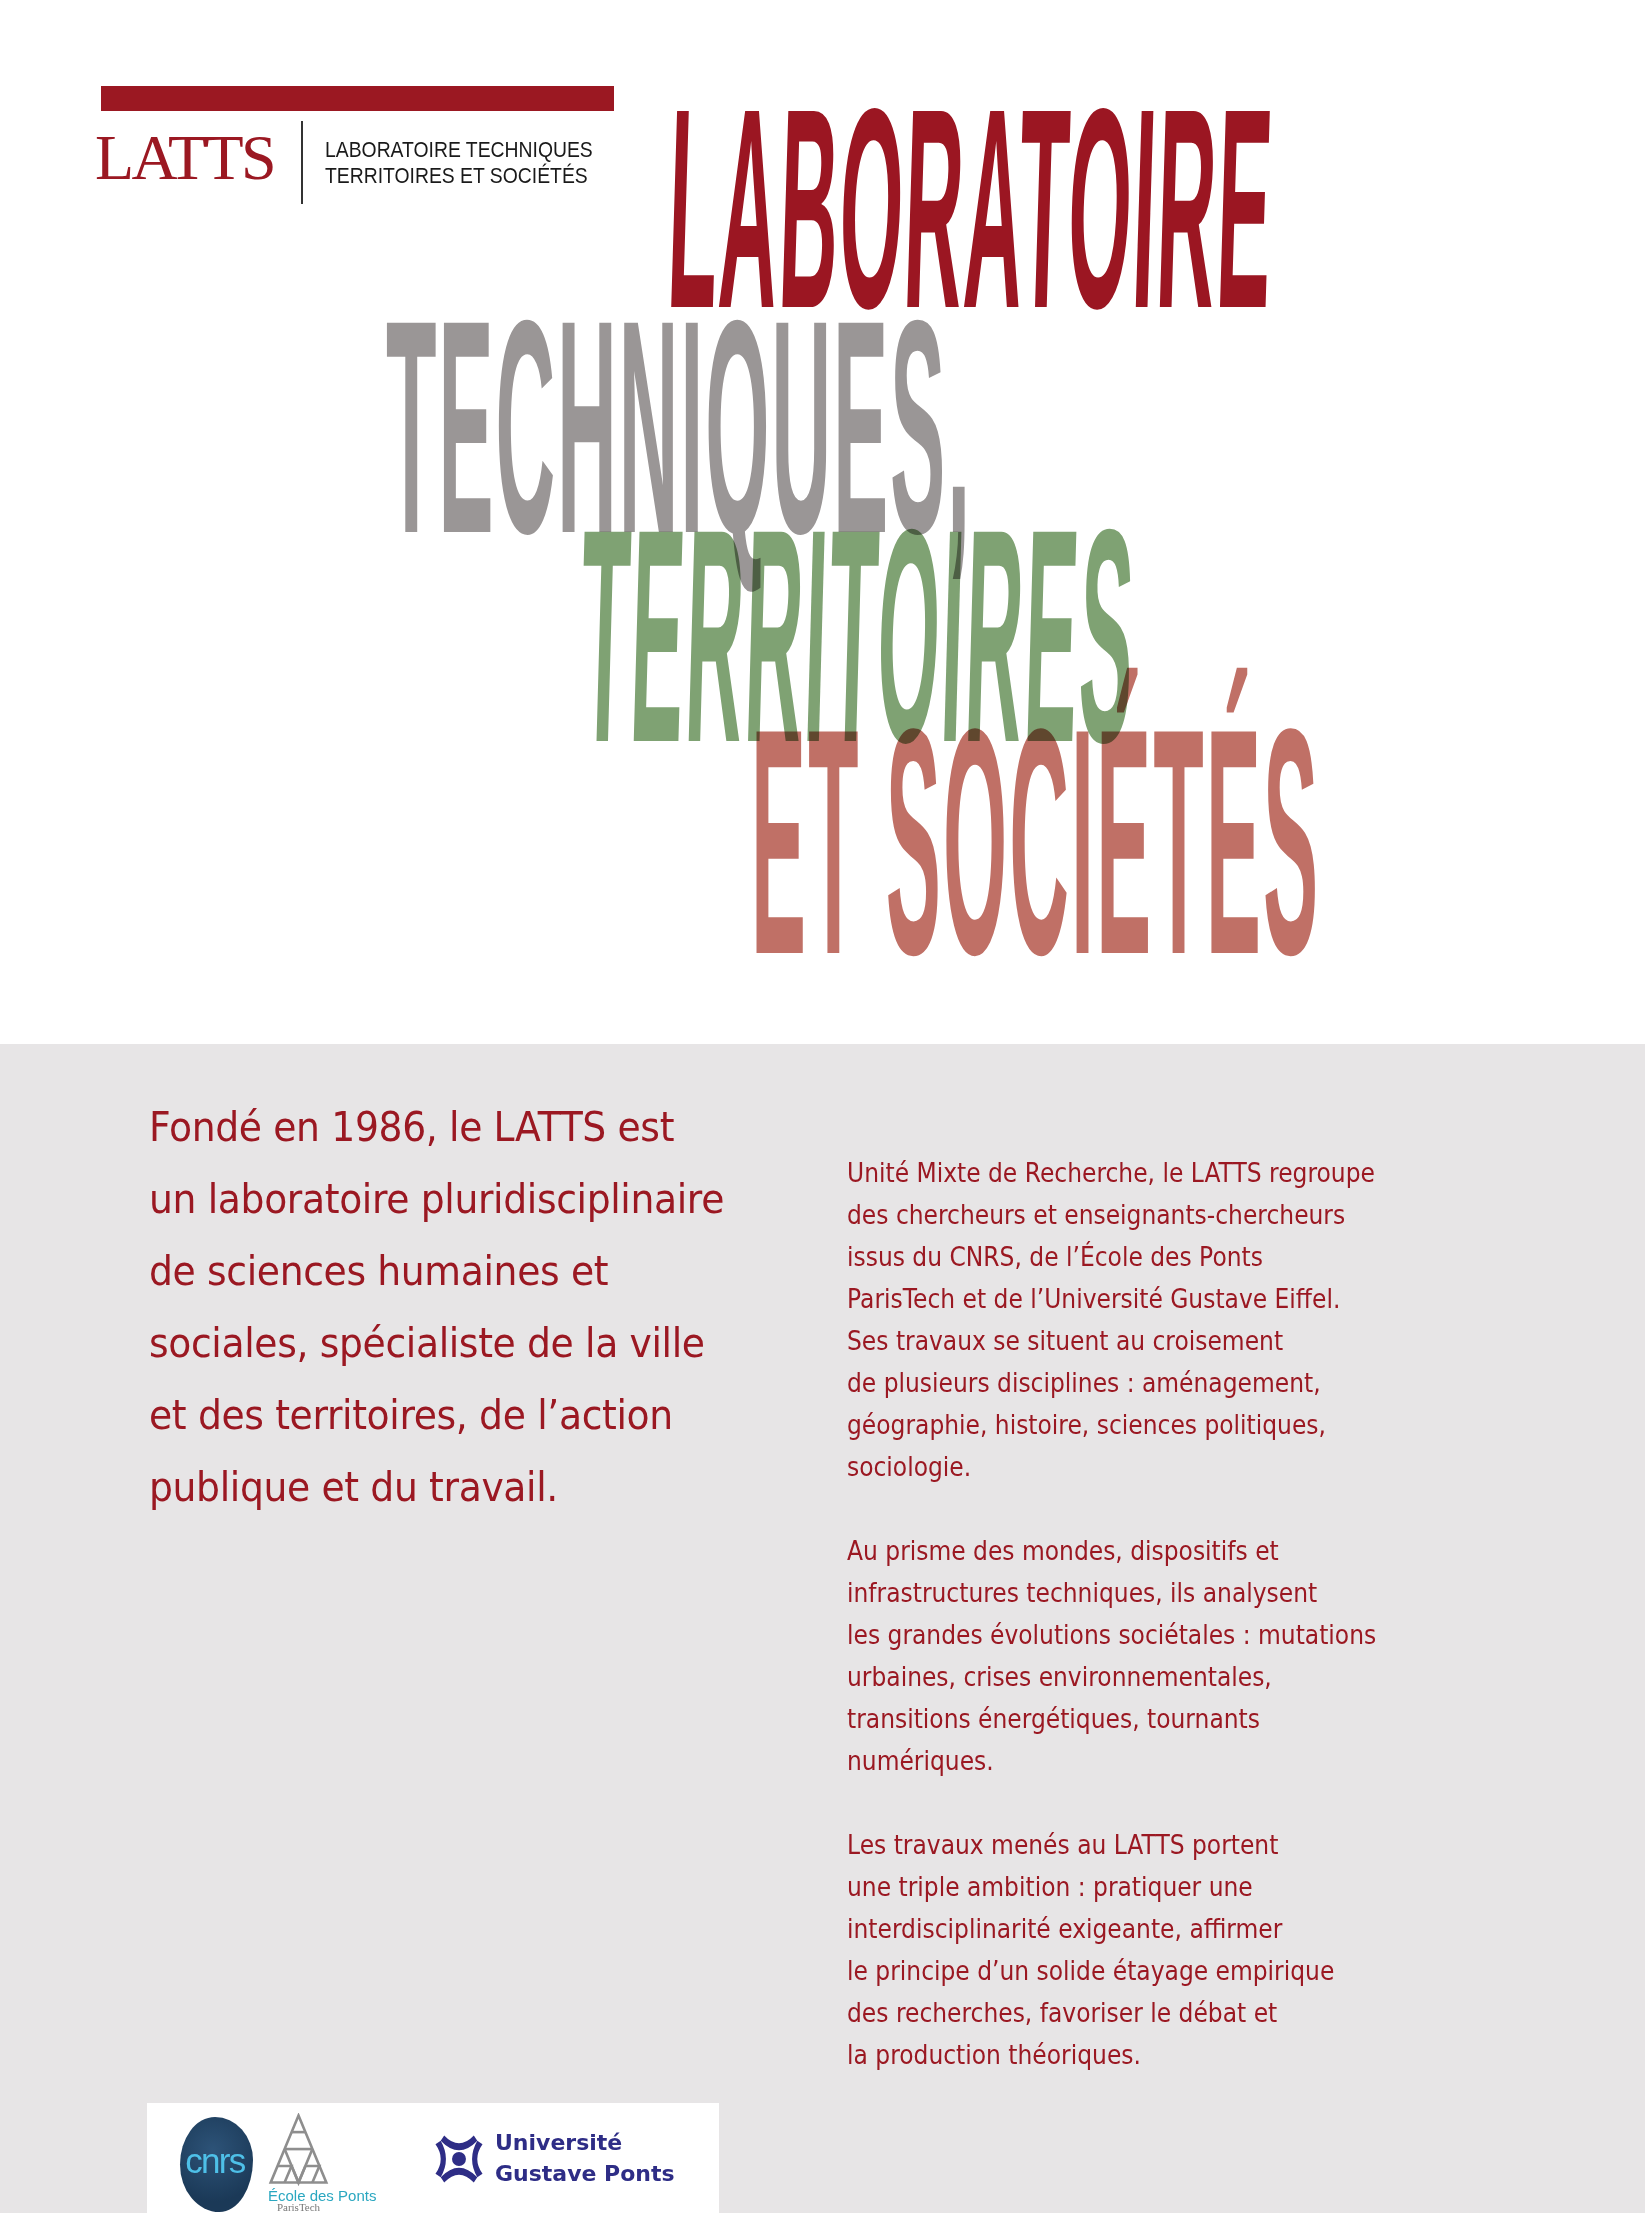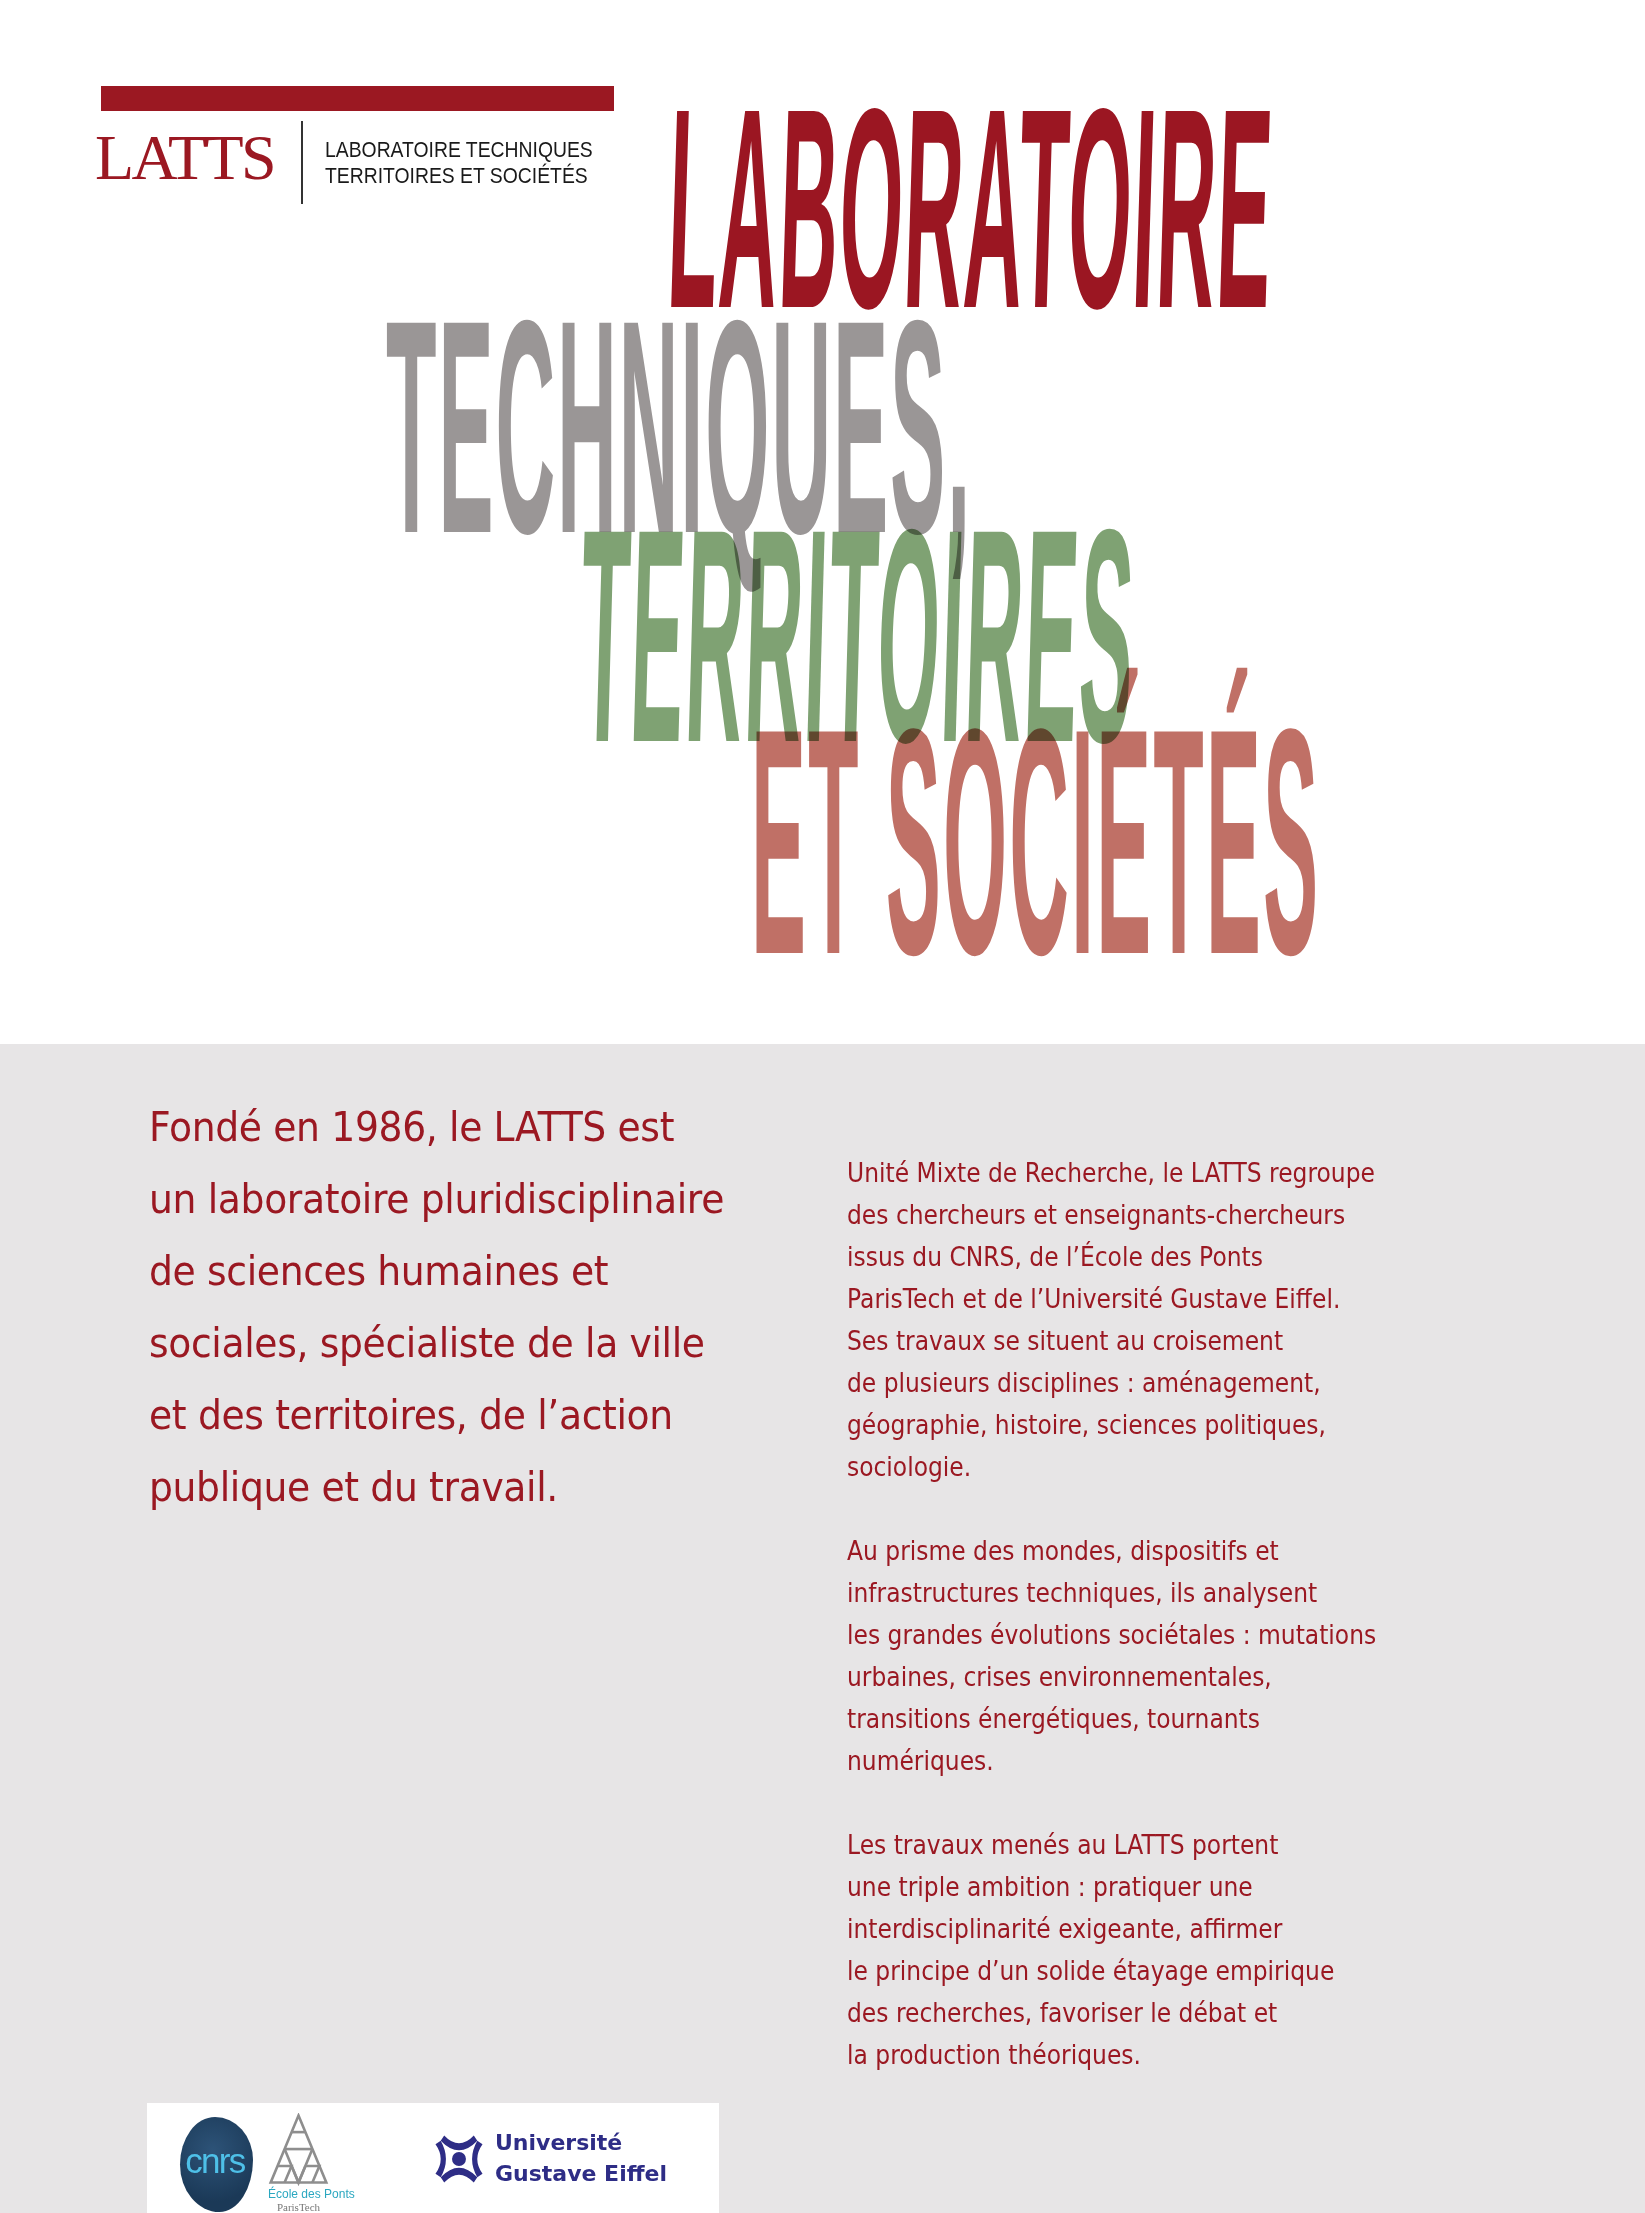--- a/index.html
+++ b/index.html
@@ -27,21 +27,21 @@
 
   .col { position: absolute; left: 847px; top: 1110px; width: 657px; font-family: "DejaVu Sans", sans-serif; font-size: 26px; line-height: 42px; color: #9b1822; transform: scaleX(0.9); transform-origin: left top; }
   .col p { margin-bottom: 42px; }
 
   
   .logos { position: absolute; left: 147px; top: 2103px; width: 572px; height: 111px; background: #ffffff; }
   .cnrs { position: absolute; left: 33px; top: 14px; width: 73px; height: 95px; border-radius: 48% 52% 46% 54% / 50% 45% 55% 50%; background: radial-gradient(circle at 45% 35%, #2d5378, #1b3957 70%); }
   .cnrs span { position: absolute; left: 5.2px; top: 24px; font-family: "Liberation Sans", sans-serif; font-size: 35px; color: #ffffff; letter-spacing: -1.7px; }
   .cnrs span b { color: #4ec0e8; font-weight: normal; }
   .enpc { position: absolute; left: 121px; top: 10.4px; width: 61px; height: 100px; }
-  .enpc-label { position: absolute; left: 0; top: 74px; width: 61px; font-family: "Liberation Sans", sans-serif; font-size: 12px; color: #2aa7c0; text-align: center; white-space: nowrap; }
+  .enpc-label { position: absolute; left: 0; top: 74px; width: 61px; font-family: "Liberation Sans", sans-serif; font-size: 15px; color: #2aa7c0; text-align: center; white-space: nowrap; }
   .enpc-sub { position: absolute; left: 0; top: 88px; width: 61px; font-family: "Liberation Serif", serif; font-size: 11px; color: #777; text-align: center; }
   .ugeicon { position: absolute; left: 285px; top: 29px; width: 54px; height: 54px; }
   .uge-text { position: absolute; left: 348px; top: 24px; font-family: "DejaVu Sans", sans-serif; font-weight: bold; font-size: 22px; line-height: 31px; color: #2e2d86; white-space: nowrap; }
 </style>
 </head>
 <body>
 
 <div class="top-bar"></div>
 <div class="logo-latts">LATTS</div>
 <div class="logo-divider"></div>
@@ -121,16 +121,16 @@
     <g fill="#2e2d86">
       <path d="M14 4 Q31 22 48 4 L52 10 Q31 32 10 10 Z"></path>
       <path d="M14 58 Q31 40 48 58 L52 52 Q31 30 10 52 Z"></path>
       <path d="M4 14 Q16 31 4 48 L10 52 Q22 31 10 10 Z"></path>
       <path d="M58 14 Q46 31 58 48 L52 52 Q40 31 52 10 Z"></path>
       <circle cx="31" cy="31" r="8"></circle>
     </g>
   </svg>
   <div class="uge-text">
     <div>Université</div>
-    <div>Gustave Eiffel</div>
+    <div>Gustave Ponts</div>
   </div>
 </div>
 
 
 </body></html>

